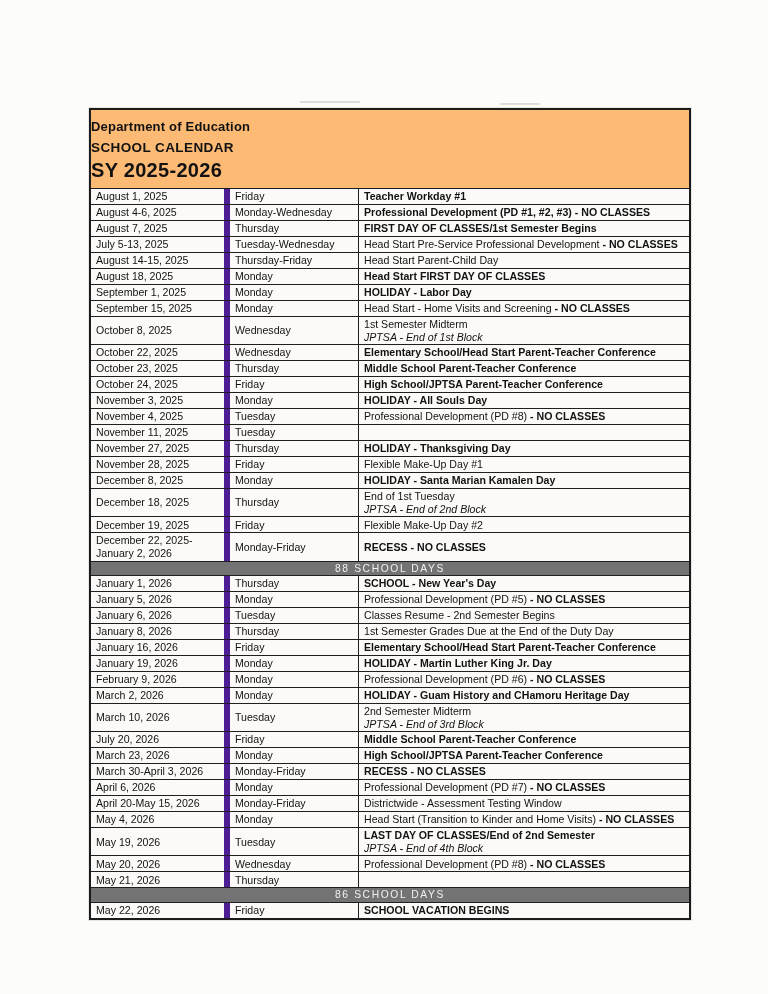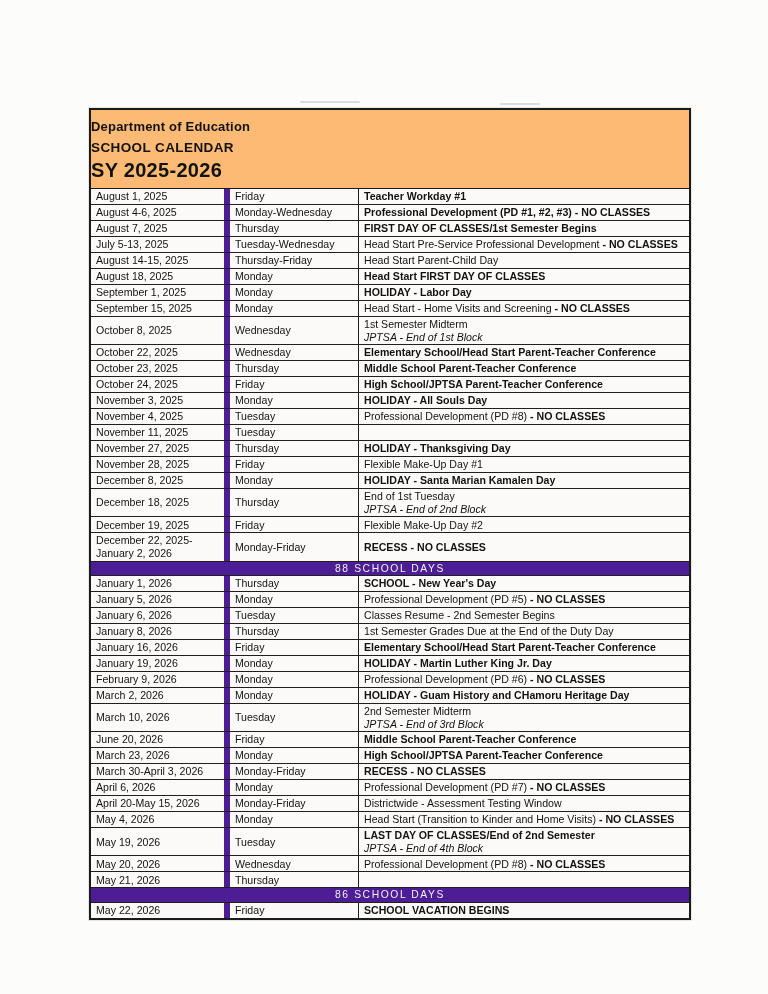--- a/index.html
+++ b/index.html
@@ -41,21 +41,21 @@
     min-height:13px;
     display:flex;flex-direction:column;justify-content:center;
   }
   .c-date{width:124px;border-right:6px solid #4c1d95;white-space:pre-line;}
   .c-day{width:119px;border-right:1px solid #1f1f1f;}
   .c-event{flex:1;}
   .ev-line{white-space:nowrap;}
   .b{font-weight:700;text-align:right;}
   .i{font-style:italic;}
   .banner-row{
-    background:#4c1d95;
+    background:#737373;
     color:#f2f1ee;
     text-align:center;
     font-size:10.3px;
     line-height:13.5px;
     letter-spacing:1.6px;
     border-top:1px solid #1f1f1f;
   }
 </style>
 </head>
 <body>
@@ -277,21 +277,21 @@
         </div>
         <div class="row">
           <div class="cell c-date">March 10, 2026</div>
           <div class="cell c-day">Tuesday</div>
           <div class="cell c-event">
             <div class="ev-line"><span>2nd Semester Midterm</span></div>
             <div class="ev-line"><span class="i">JPTSA - End of 3rd Block</span></div>
           </div>
         </div>
         <div class="row">
-          <div class="cell c-date">June 20, 2026</div>
+          <div class="cell c-date">July 20, 2026</div>
           <div class="cell c-day">Friday</div>
           <div class="cell c-event">
             <div class="ev-line"><span class="b">Middle School Parent-Teacher Conference</span></div>
           </div>
         </div>
         <div class="row">
           <div class="cell c-date">March 23, 2026</div>
           <div class="cell c-day">Monday</div>
           <div class="cell c-event">
             <div class="ev-line"><span class="b">High School/JPTSA Parent-Teacher Conference</span></div>

